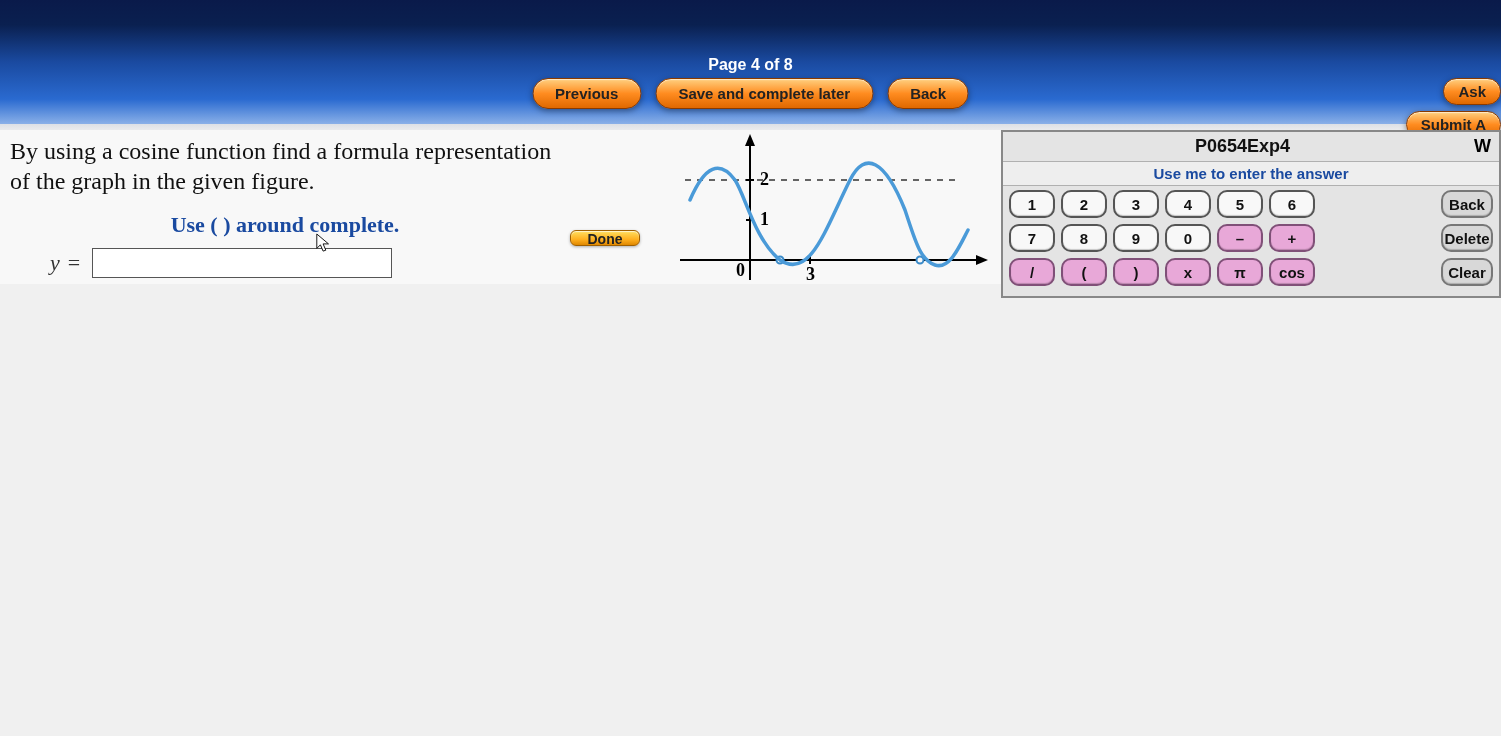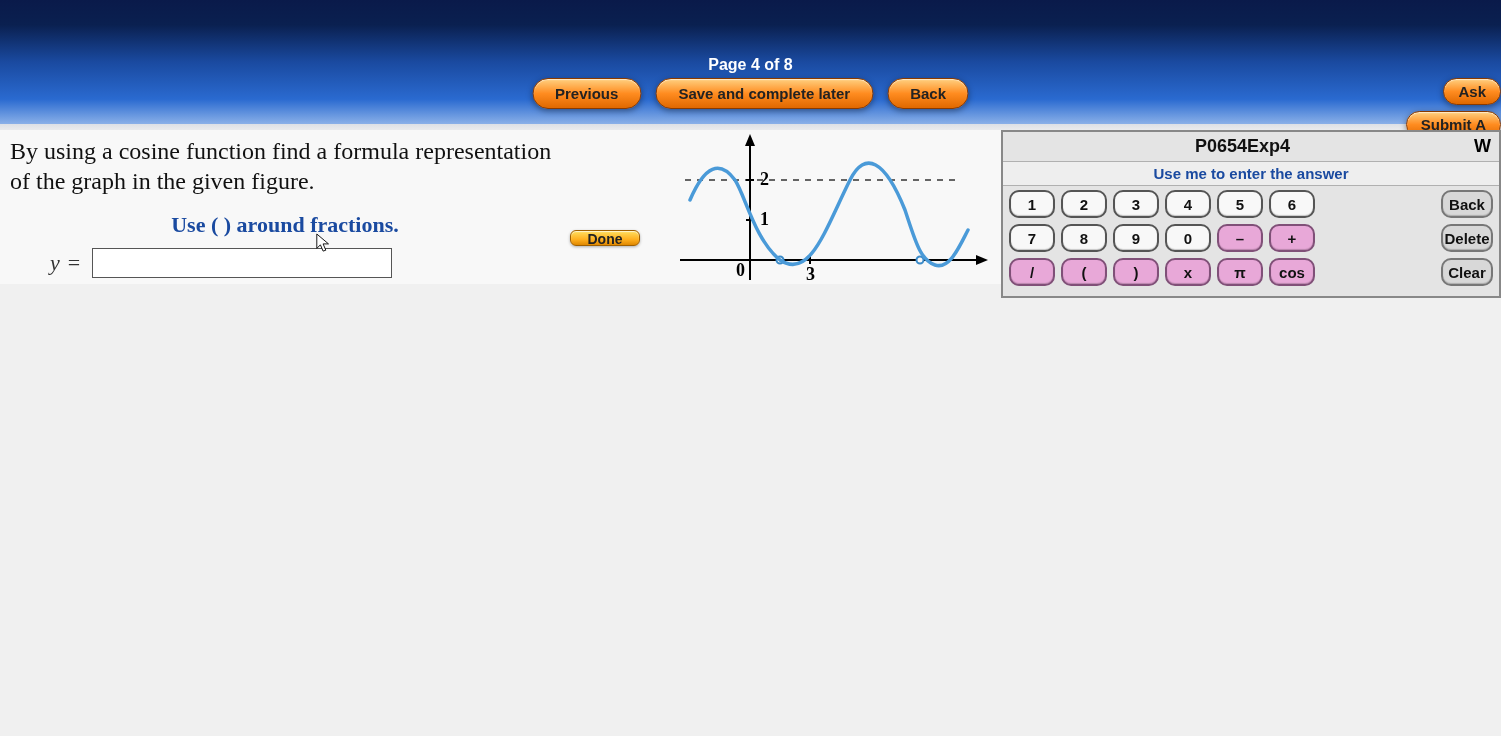--- a/index.html
+++ b/index.html
@@ -216,21 +216,21 @@
   </div>
   <div class="right-buttons">
     <button class="pill-btn" style="padding:4px 14px;border-radius:14px;">Ask</button>
     <button class="pill-btn" style="padding:4px 14px;border-radius:14px;margin-top:4px;">Submit A</button>
   </div>
 </div>
 
 <div class="content">
   <div class="question-col">
     <div class="question-text">By using a cosine function find a formula representation of the graph in the given figure.</div>
-    <div class="hint-text">Use ( ) around fractions.</div>
+    <div class="hint-text">Use ( ) around complete.</div>
     <div class="answer-row">
       <span class="y-label">y</span>
       <span class="eq-label">=</span>
       <input class="answer-input" type="text" value="" style="">
     </div>
   </div>
 
   <button class="done-btn">Done</button>
 
   <div class="graph-col">

